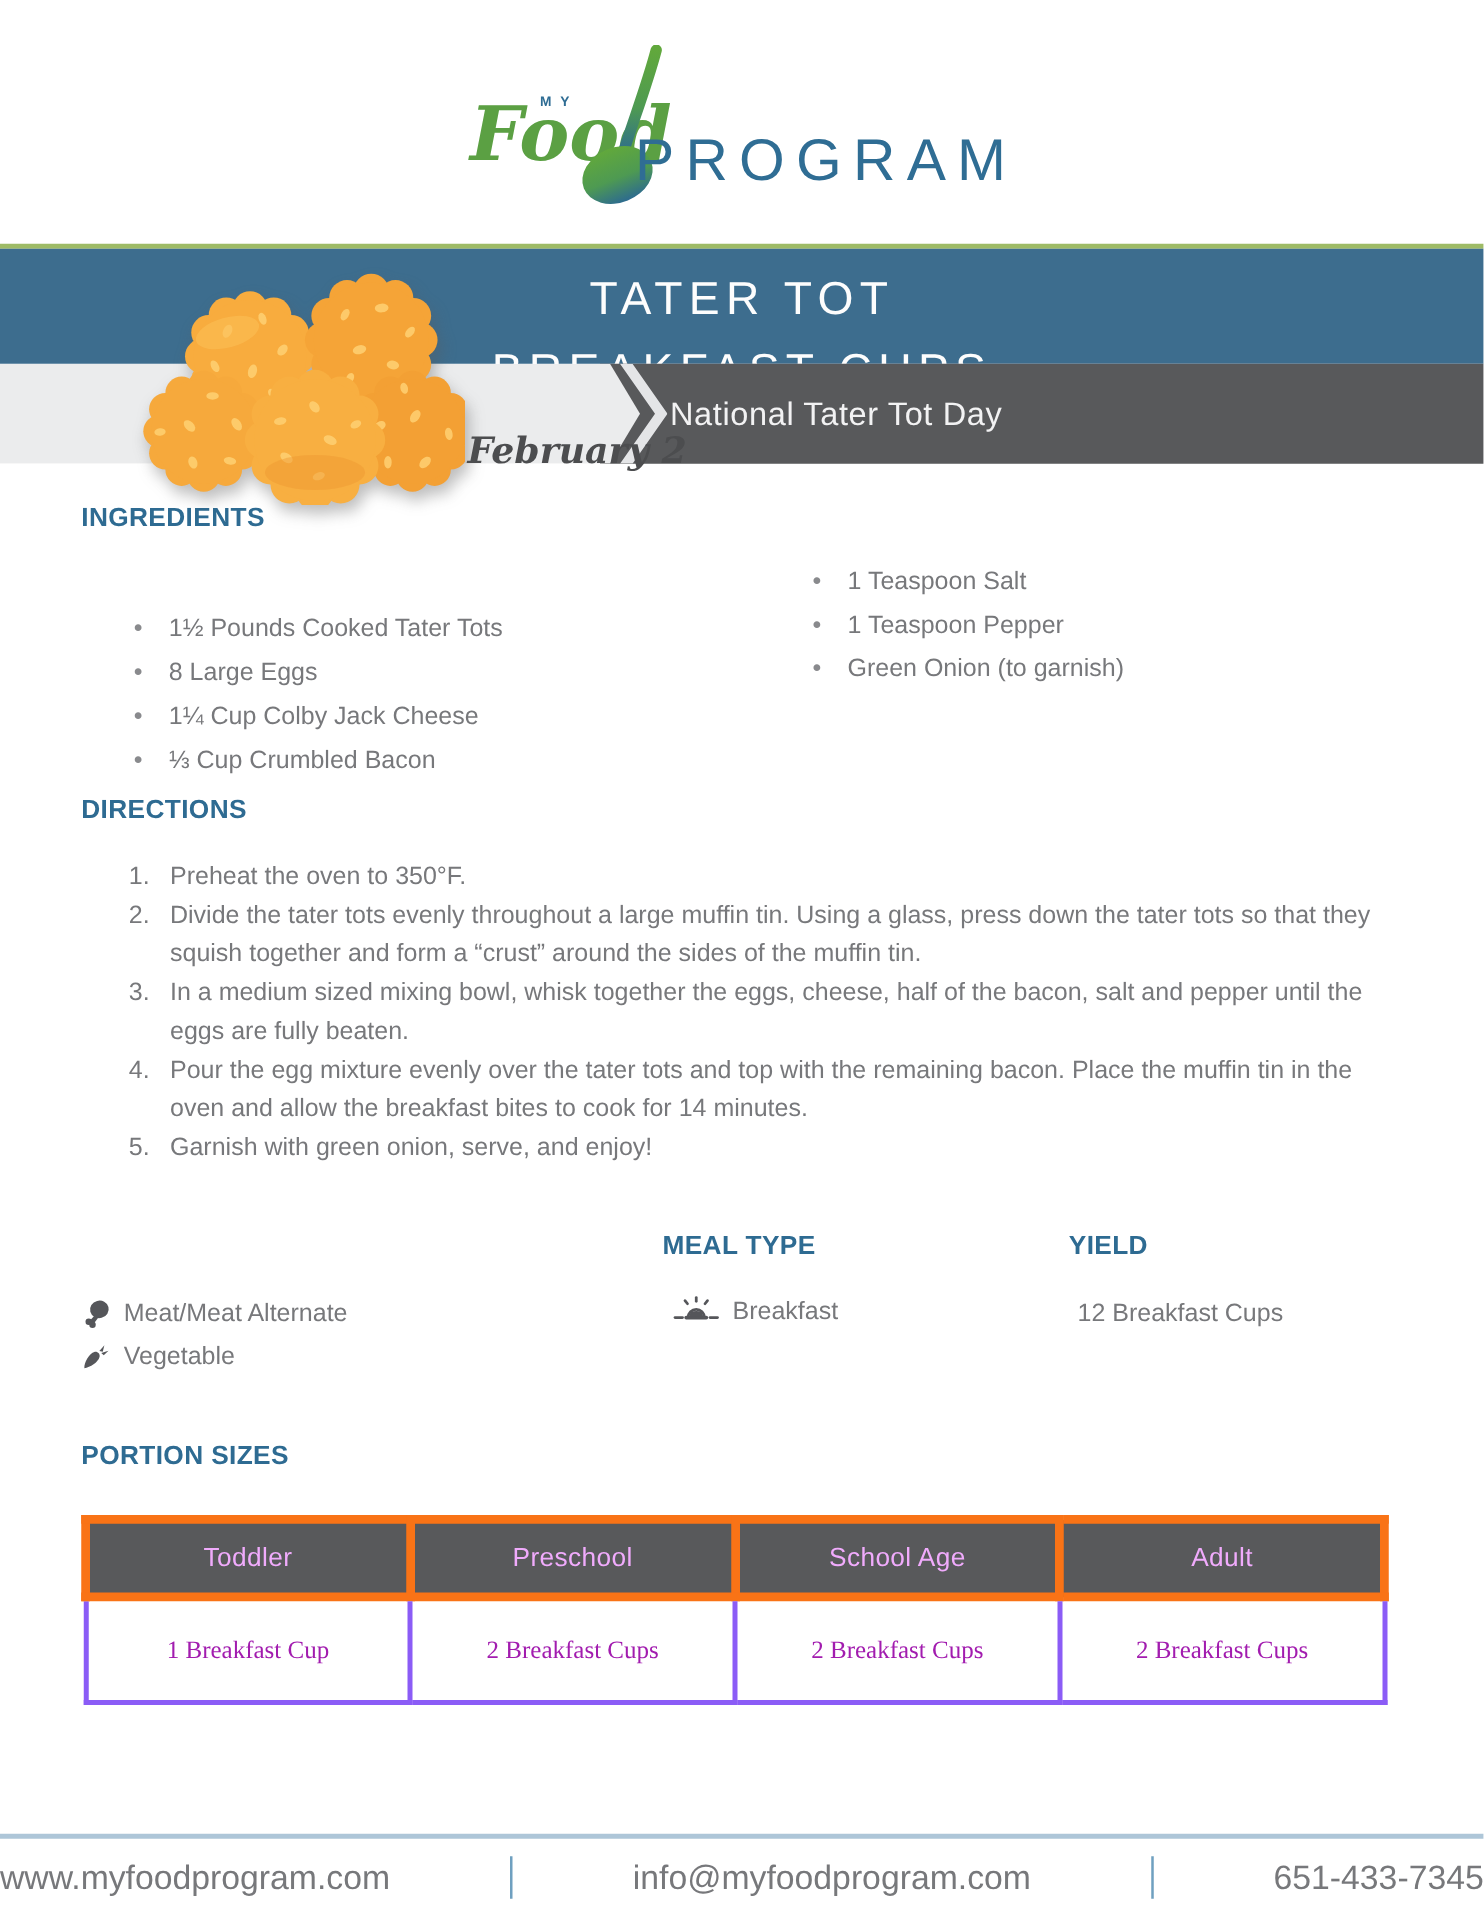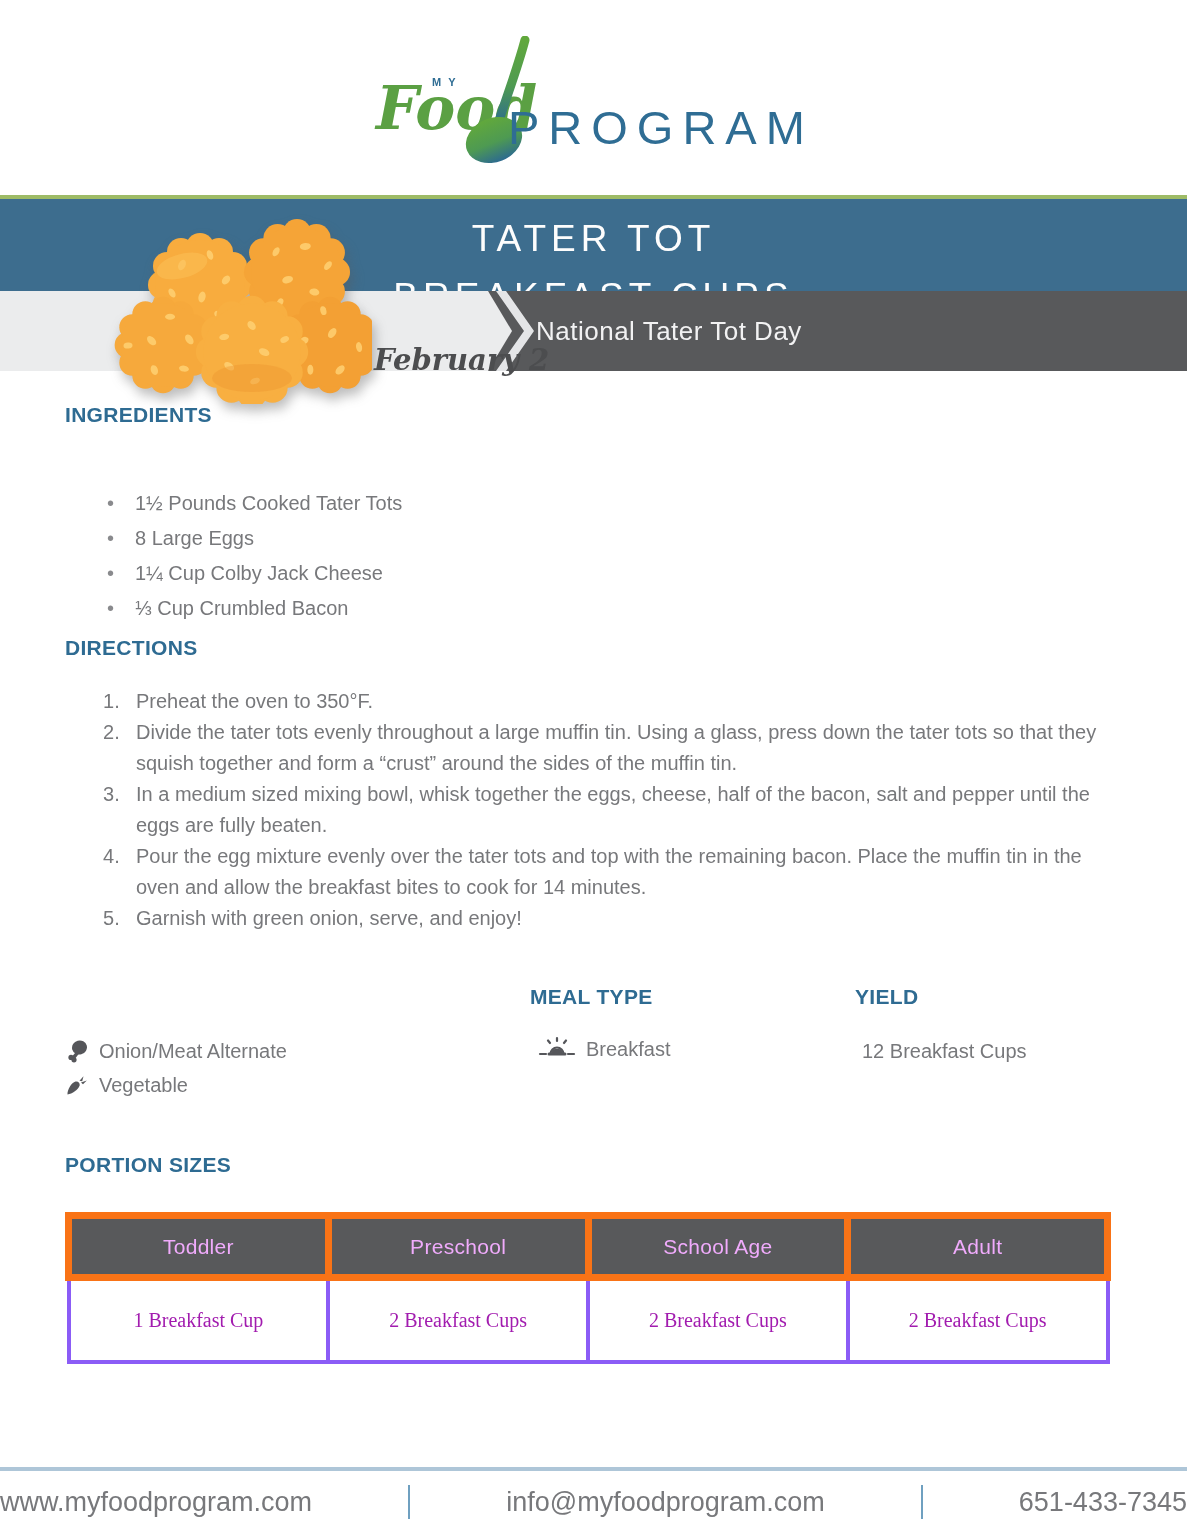--- a/index.html
+++ b/index.html
@@ -187,20 +187,25 @@
     <ellipse cx="100" cy="60" rx="26" ry="12" fill="#FCBE55" opacity="0.6" transform="rotate(-15 100 60)"></ellipse>
   </svg>
 
   <div class="h" style="left:65px; top:403px;">INGREDIENTS</div>
   <ul class="ing-list left">
     <li>1½ Pounds Cooked Tater Tots</li>
     <li>8 Large Eggs</li>
     <li>1¼ Cup Colby Jack Cheese</li>
     <li>⅓ Cup Crumbled Bacon</li>
   </ul>
+  <ul class="ing-list right">
+    <li>1 Teaspoon Salt</li>
+    <li>1 Teaspoon Pepper</li>
+    <li>Green Onion (to garnish)</li>
+  </ul>
 
   <div class="h" style="left:65px; top:636px;">DIRECTIONS</div>
   <ol class="dir-list">
     <li>Preheat the oven to 350°F.</li>
     <li>Divide the tater tots evenly throughout a large muffin tin. Using a glass, press down the tater tots so that they squish together and form a “crust” around the sides of the muffin tin.</li>
     <li>In a medium sized mixing bowl, whisk together the eggs, cheese, half of the bacon, salt and pepper until the eggs are fully beaten.</li>
     <li>Pour the egg mixture evenly over the tater tots and top with the remaining bacon. Place the muffin tin in the oven and allow the breakfast bites to cook for 14 minutes.</li>
     <li>Garnish with green onion, serve, and enjoy!</li>
   </ol>
 
@@ -209,21 +214,21 @@
 
   <div class="mp-item" style="left:65px; top:1036px;">
     <svg width="24" height="24" viewBox="0 0 24 24">
       <g fill="#55565A">
         <ellipse cx="14.5" cy="8.5" rx="7.5" ry="7" transform="rotate(-15 14.5 8.5)"></ellipse>
         <path d="M11 13 L6.5 18 L9.5 20.5 L14 14.5 Z"></path>
         <circle cx="6" cy="18.4" r="2.6"></circle>
         <circle cx="9" cy="20.8" r="2.6"></circle>
       </g>
     </svg>
-    <span>Onion/Meat Alternate</span>
+    <span>Meat/Meat Alternate</span>
   </div>
   <div class="mp-item" style="left:65px; top:1070px;">
     <svg width="24" height="24" viewBox="0 0 24 24">
       <g fill="#55565A">
         <path d="M2.5 21.5 C2 17 6.5 9.5 10.5 8.5 C13.2 8 15.2 10 14.6 12.6 C13.6 16.8 7 21 2.5 21.5 Z"></path>
         <path d="M14.5 7.8 L18.5 3.2 L17.2 8.3 Z"></path>
         <path d="M16 9.4 L21.8 7.6 L18 11.2 Z"></path>
       </g>
     </svg>
     <span>Vegetable</span>

